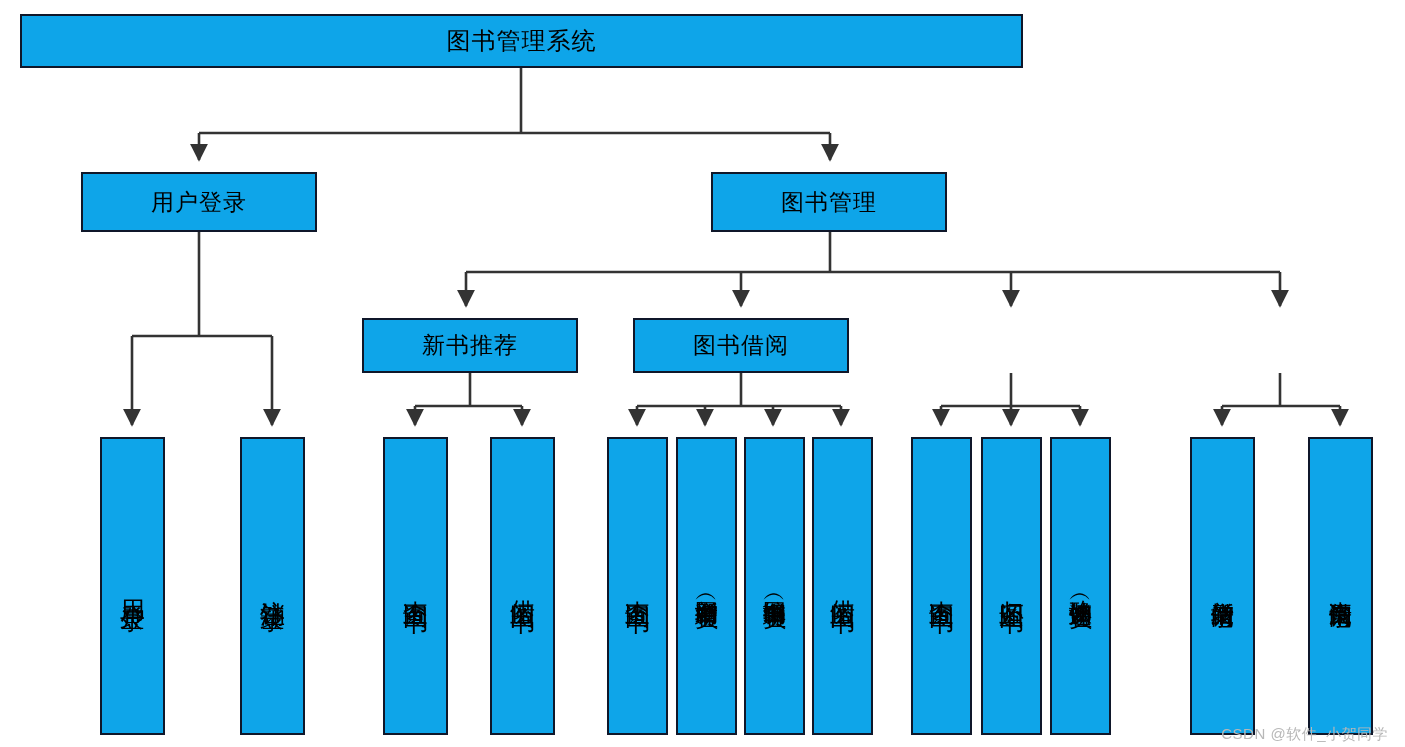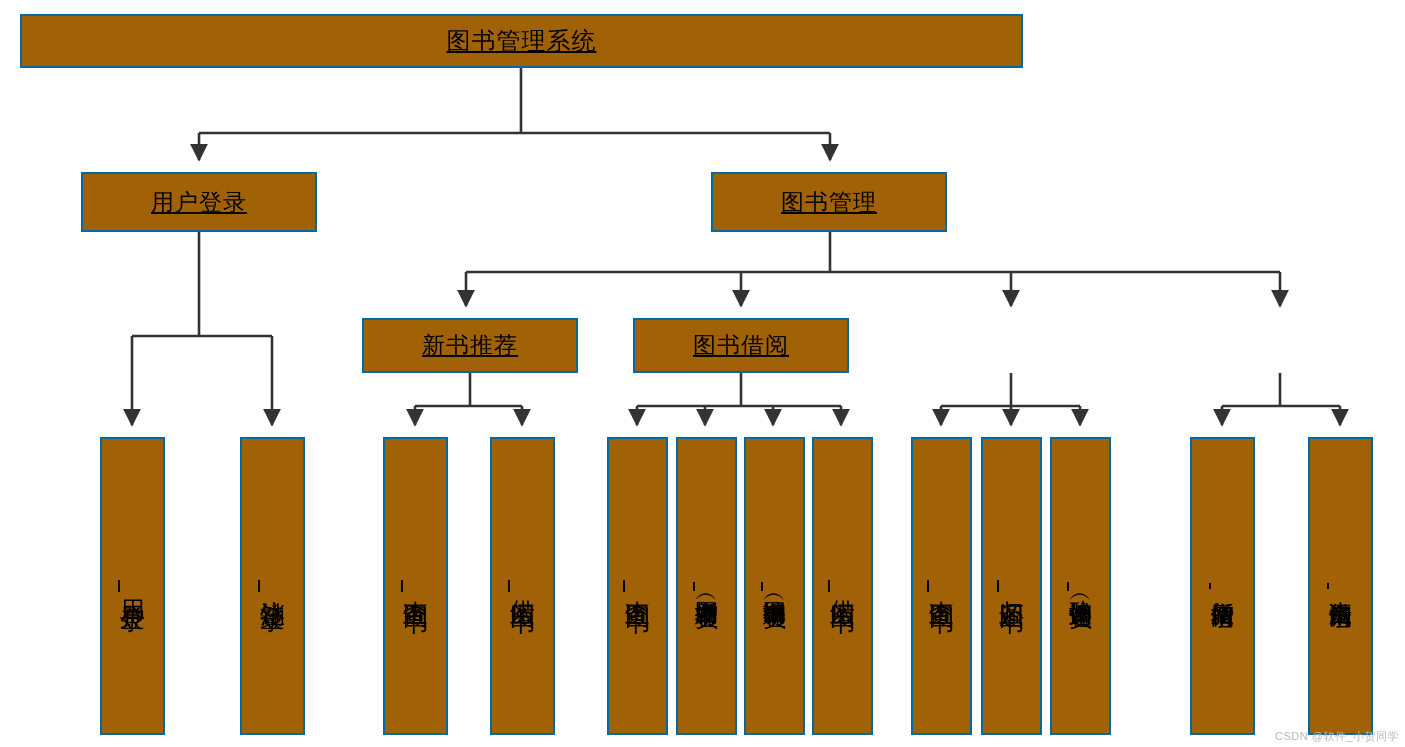--- a/index.html
+++ b/index.html
@@ -22,28 +22,27 @@
     position: absolute;
     left: 0;
     top: 0;
     width: 1405px;
     height: 747px;
     pointer-events: none;
   }
   .node {
     position: absolute;
     box-sizing: border-box;
-    background: #a16207;
-    border: 2px solid #0369a1;
+    background: #0ea5e9;
+    border: 2px solid #0f172a;
     display: flex;
     align-items: center;
     justify-content: center;
     color: #000000;
     z-index: 3;
-    text-decoration: underline;
   }
   .node .lbl {
     display: block;
     text-align: center;
     line-height: 1.25;
     white-space: nowrap;
   }
   .node.horiz .lbl {
     font-size: 23px;
     letter-spacing: 1px;
@@ -64,23 +63,23 @@
     line-height: 1;
     white-space: nowrap;
     max-height: 286px;
   }
   .node.vert.tight .lbl {
     font-size: 23px;
     letter-spacing: 1px;
   }
   .watermark {
     position: absolute;
-    right: 6px;
+    right: 17px;
     bottom: 3px;
-    font-size: 11px;
+    font-size: 15px;
     color: #b8b8b8;
     letter-spacing: 0.5px;
     z-index: 6;
     white-space: nowrap;
     font-family: "Liberation Sans", "DejaVu Sans", sans-serif;
   }
 </style>
 </head>
 <body>
 

